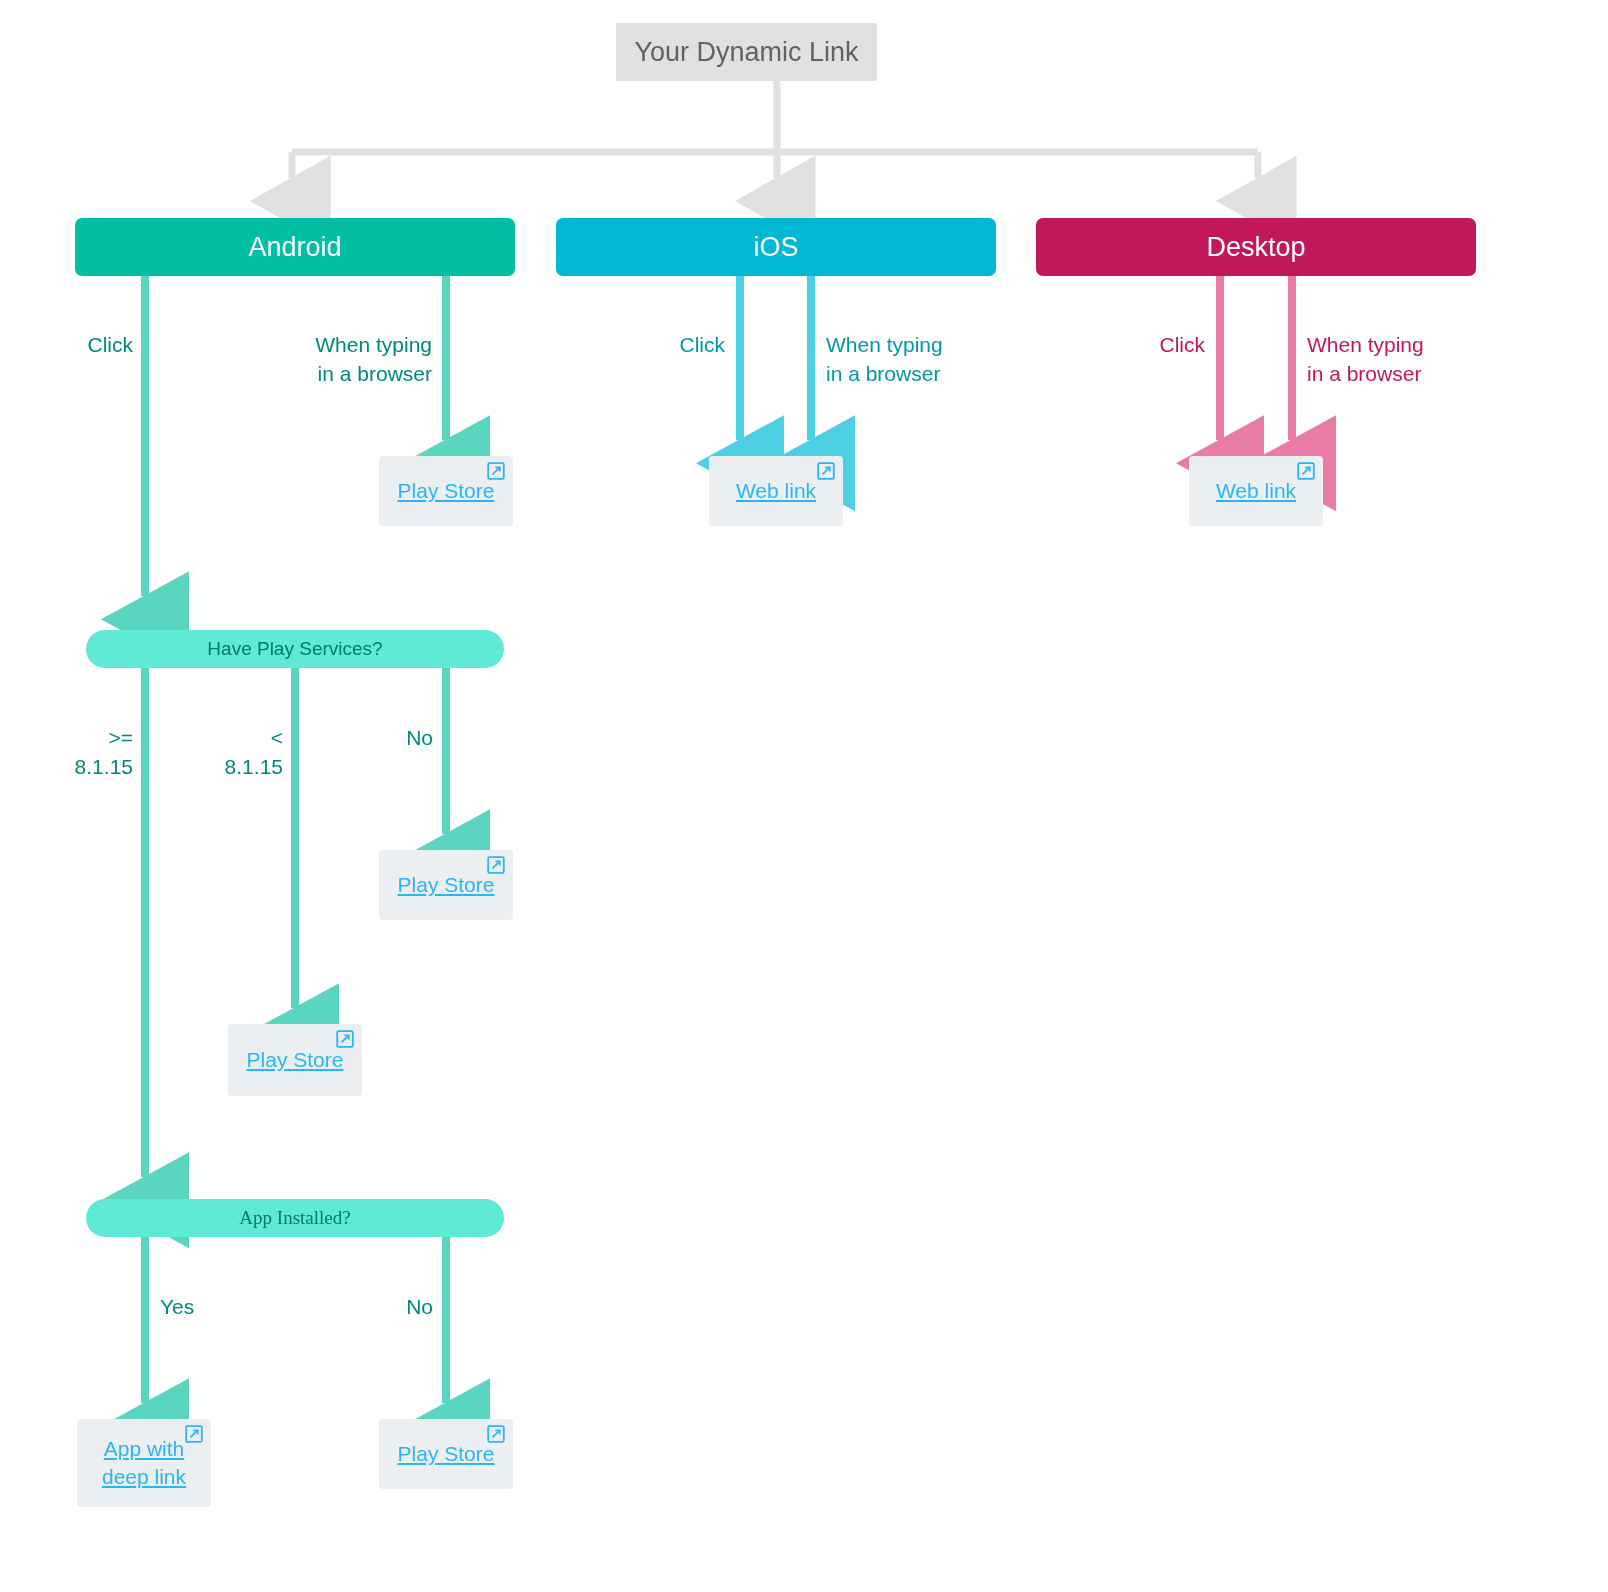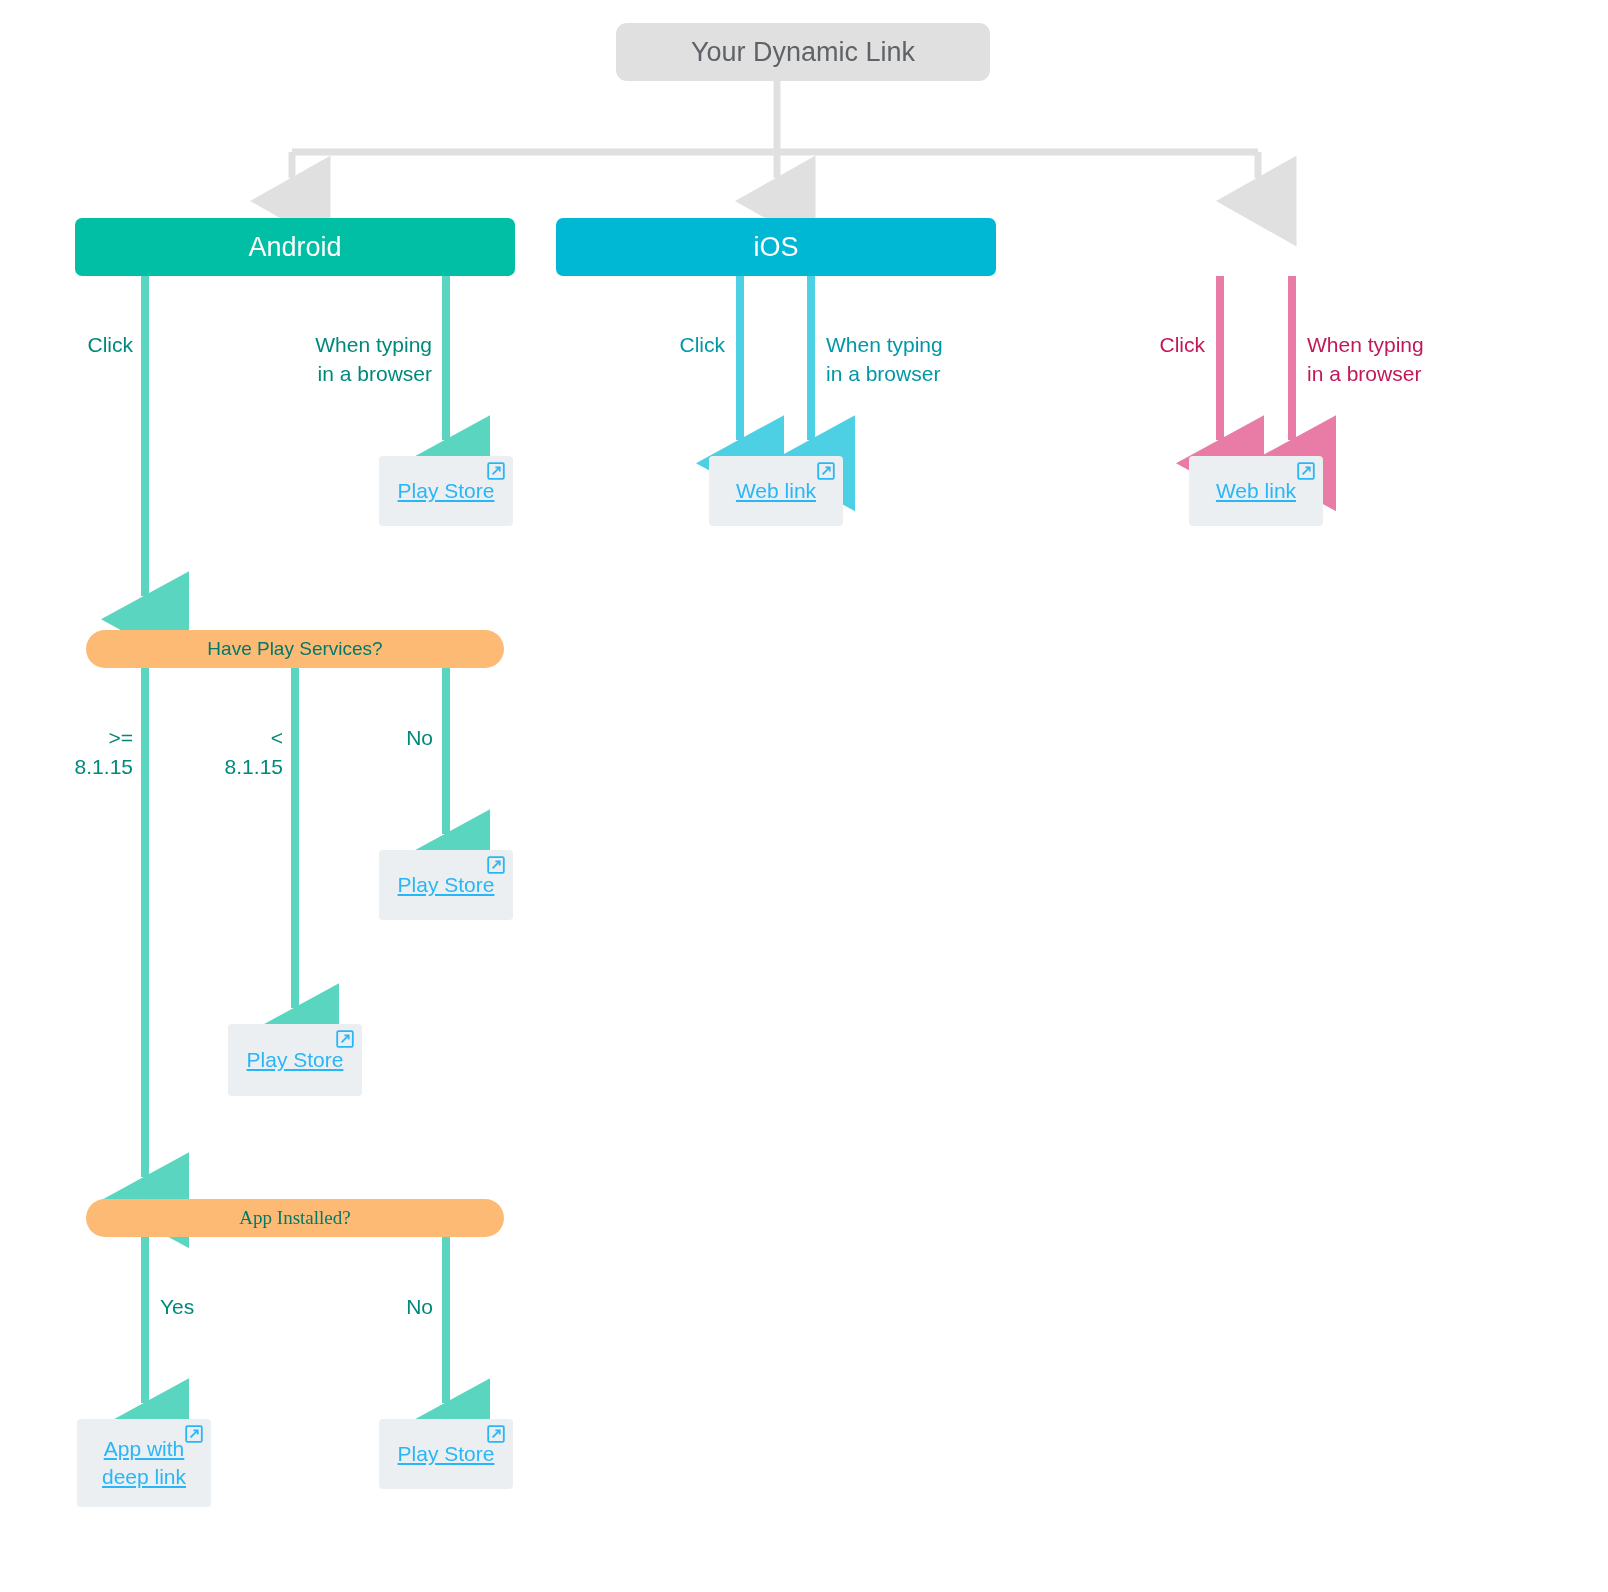--- a/index.html
+++ b/index.html
@@ -28,24 +28,24 @@
 
   .node {
     position: absolute;
     box-sizing: border-box;
   }
 
   
   .root-box {
     left: 616px;
     top: 23px;
-    width: 374px;
+    width: 261px;
     height: 58px;
     background: #e0e0e0;
-    border-radius: 11px;
+    border-radius: 2px;
     display: flex;
     align-items: center;
     justify-content: center;
     color: #5f6368;
     font-size: 27px;
     text-align: right;
   }
 
   
   .platform-box {
@@ -58,21 +58,21 @@
     font-size: 27px;
     text-align: right;
   }
   .platform-android { left: 75px;   top: 218px; width: 440px; background: #00bfa5; }
   .platform-ios     { left: 556px;  top: 218px; width: 440px; background: #00b8d4; }
   .platform-desktop { left: 1036px; top: 218px; width: 440px; background: #c2185b; }
 
   
   .decision-node {
     height: 38px;
-    background: #fdba74;
+    background: #5eead4;
     border-radius: 19px;
     display: flex;
     align-items: center;
     justify-content: center;
     color: #00796b;
     font-size: 19px;
   }
   .decision-play-services { left: 86px; top: 630px;  width: 418px; }
   .decision-app-installed { left: 86px; top: 1199px; width: 418px; font-family: Liberation Serif, serif; }
 
@@ -174,20 +174,23 @@
   <div class="node root-box">
     <span>Your Dynamic Link</span>
   </div>
 
   <div class="node platform-box platform-android">
     <span>Android</span>
   </div>
   <div class="node platform-box platform-ios">
     <span>iOS</span>
   </div>
+  <div class="node platform-box platform-desktop">
+    <span>Desktop</span>
+  </div>
 
   <div class="node decision-node decision-play-services">
     <span>Have Play Services?</span>
   </div>
   <div class="node decision-node decision-app-installed">
     <span>App Installed?</span>
   </div>
 
   <div class="node link-box lb-android-typing">
     <span class="ext-icon">

